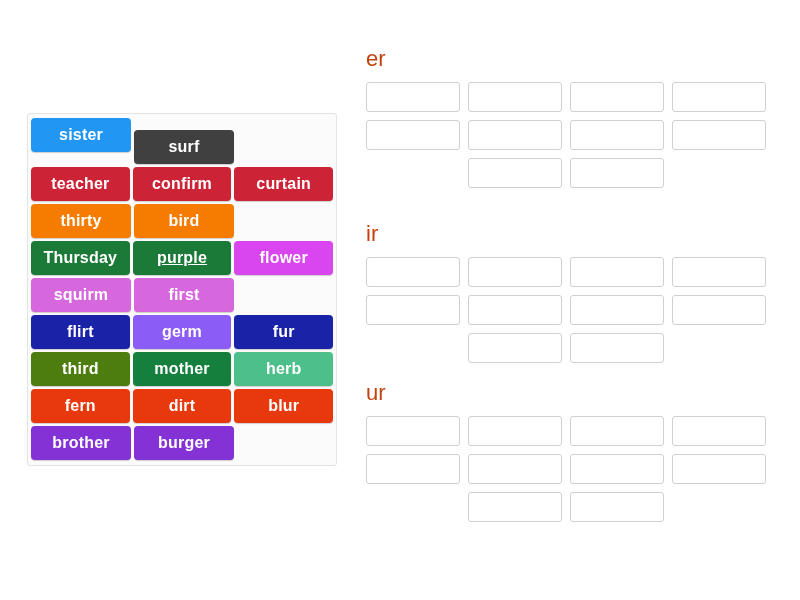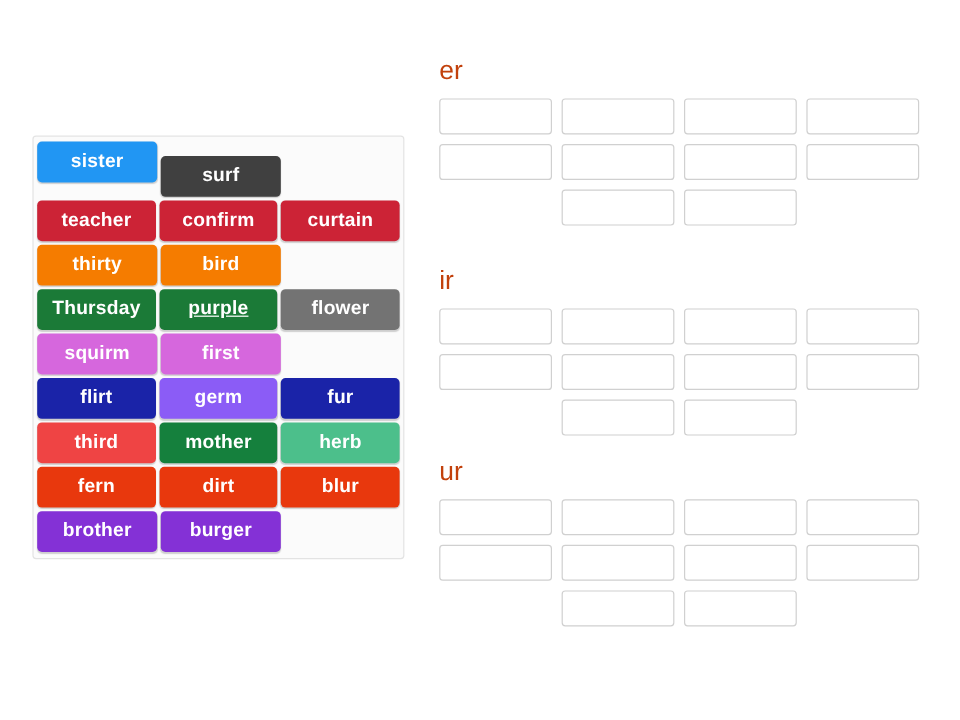--- a/index.html
+++ b/index.html
@@ -100,33 +100,33 @@
         <div class="word-tile" style="background: rgb(204, 35, 54);">confirm</div>
         <div class="word-tile" style="background: rgb(204, 35, 54);">curtain</div>
       </div>
       <div class="word-row">
         <div class="word-tile" style="background: rgb(245, 124, 0);">thirty</div>
         <div class="word-tile" style="background: rgb(245, 124, 0);">bird</div>
       </div>
       <div class="word-row">
         <div class="word-tile" style="background: rgb(27, 122, 55);">Thursday</div>
         <div class="word-tile" style="background: rgb(27, 122, 55); text-decoration: underline;">purple</div>
-        <div class="word-tile" style="background: #737373;">flower</div>
+        <div class="word-tile" style="background: #d946ef;">flower</div>
       </div>
       <div class="word-row">
         <div class="word-tile" style="background: rgb(214, 103, 221);">squirm</div>
         <div class="word-tile" style="background: rgb(214, 103, 221);">first</div>
       </div>
       <div class="word-row">
         <div class="word-tile" style="background: rgb(26, 35, 168);">flirt</div>
         <div class="word-tile" style="background: #8b5cf6;">germ</div>
         <div class="word-tile" style="background: rgb(26, 35, 168);">fur</div>
       </div>
       <div class="word-row">
-        <div class="word-tile" style="background: #ef4444;">third</div>
+        <div class="word-tile" style="background: #4d7c0f;">third</div>
         <div class="word-tile" style="background: #15803d;">mother</div>
         <div class="word-tile" style="background: rgb(76, 191, 139);">herb</div>
       </div>
       <div class="word-row">
         <div class="word-tile" style="background: rgb(232, 56, 13);">fern</div>
         <div class="word-tile" style="background: rgb(232, 56, 13);">dirt</div>
         <div class="word-tile" style="background: rgb(232, 56, 13);">blur</div>
       </div>
       <div class="word-row">
         <div class="word-tile" style="background: rgb(132, 49, 214);">brother</div>

